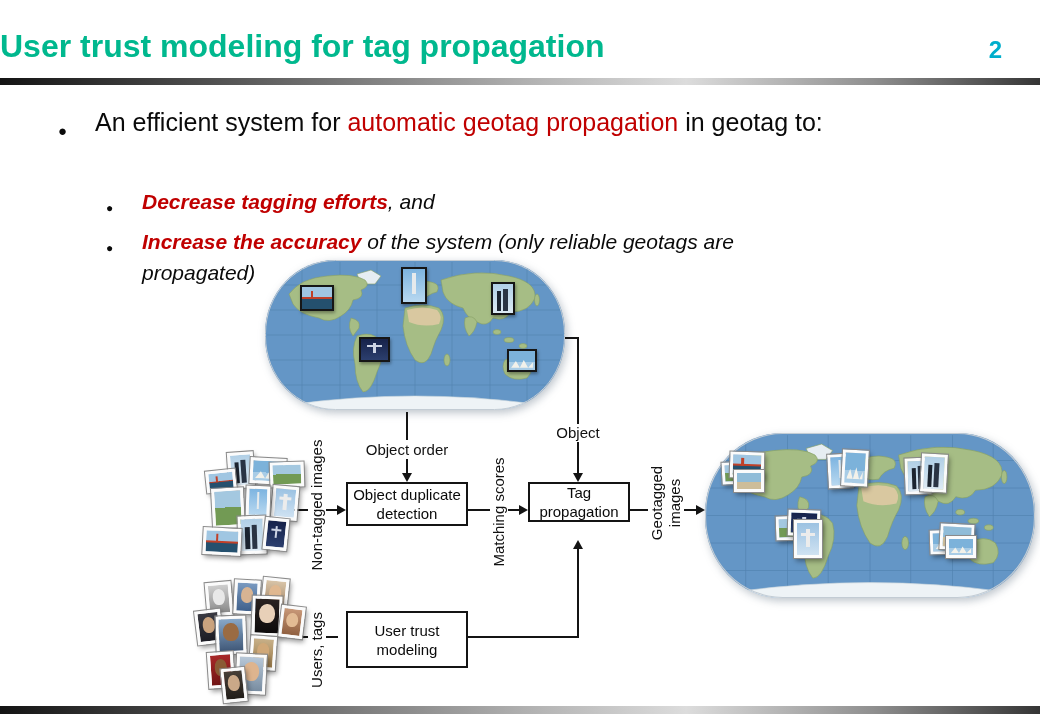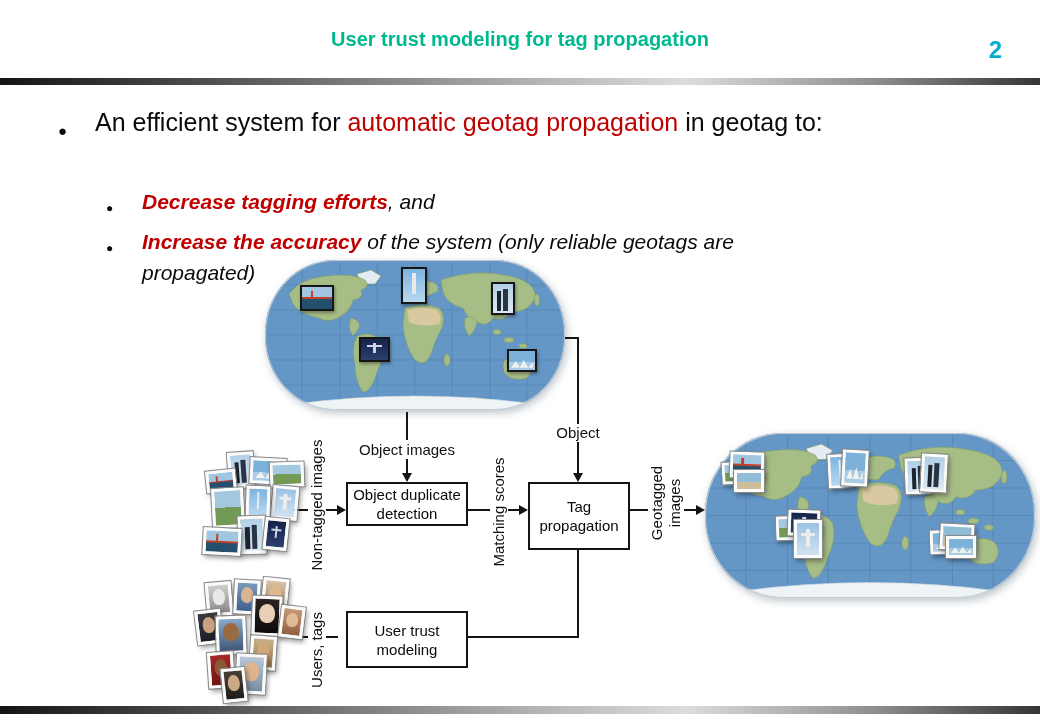--- a/index.html
+++ b/index.html
@@ -1,21 +1,21 @@
 <!DOCTYPE html>
 <html style="--c-title: #00b88e; --c-page_number: #00aecc; --c-highlight: #c00000;"><head>
 <meta charset="utf-8">
 <style>
   html,body{margin:0;padding:0;background:#fff;}
   .slide{position:relative;width:1040px;height:720px;background:#ffffff;overflow:hidden;
          font-family:"Liberation Sans",sans-serif;color:#0a0a0a;}
 
   
-  .title{position:absolute;left:0;right:0;top:28px;text-align:center;
-         font-size:20px;font-weight:bold;color:var(--c-title,#00b88e);}
+  .title{position:absolute;left:0;right:0;top:28px;text-align:left;
+         font-size:32px;font-weight:bold;color:var(--c-title,#00b88e);}
   .pagenum{position:absolute;right:38px;top:36px;font-size:24px;font-weight:bold;
            color:var(--c-page_number,#00aecc);}
   .bar{position:absolute;left:0;width:1040px;
        background:linear-gradient(90deg,#141414 0%,#4f4f4f 20%,#b5b5b5 52%,#dcdcdc 66%,#8f8f8f 84%,#353535 100%);}
   .bar.top{top:78px;height:7px;}
   .bar.bottom{top:706px;height:8px;}
 
   
   .b-row{position:absolute;display:flex;align-items:flex-start;}
   .mk{flex:0 0 auto;}
@@ -172,29 +172,29 @@
   <div class="ah ah-r" style="left:337px;top:505px"></div>
   <div class="ln" style="left:468px;top:509px;width:52px;height:2px"></div>
   <div class="ah ah-r" style="left:519px;top:505px"></div>
   <div class="ln" style="left:630px;top:509px;width:67px;height:2px"></div>
   <div class="ah ah-r" style="left:696px;top:505px"></div>
   <div class="ln" style="left:468px;top:636px;width:110px;height:2px"></div>
   <div class="ln" style="left:577px;top:548px;width:2px;height:90px"></div>
   <div class="ah ah-u" style="left:573px;top:540px"></div>
   <div class="ln" style="left:293px;top:636px;width:45px;height:2px"></div>
 
-  <div class="lbl" style="left:352px;top:441px;width:110px">Object images</div>
+  <div class="lbl" style="left:352px;top:441px;width:110px">Object order</div>
   <div class="lbl" style="left:543px;top:424px;width:70px">Object</div>
   <div class="lbl rot" style="left:242px;top:496px;width:150px;height:18px">Non-tagged images</div>
   <div class="lbl rot" style="left:429px;top:503px;width:140px;height:18px">Matching scores</div>
   <div class="lbl rot" style="left:618px;top:485px;width:96px;height:36px">Geotagged images</div>
   <div class="lbl rot" style="left:267px;top:641px;width:100px;height:18px">Users, tags</div>
 
   <div class="fbox" style="left:346px;top:482px;width:122px;height:44px">Object duplicate detection</div>
-  <div class="fbox" style="left:528px;top:482px;width:102px;height:68px">Tag propagation</div>
+  <div class="fbox" style="left:528px;top:482px;width:102px;height:40px">Tag propagation</div>
   <div class="fbox" style="left:346px;top:611px;width:122px;height:57px">User trust modeling</div>
 
   <div class="ph cl s-sky2" style="left:228px;top:452px;width:26px;height:36px;transform:rotate(-4deg)"></div>
   <div class="ph cl s-opera" style="left:250px;top:458px;width:36px;height:26px;transform:rotate(3deg)"></div>
   <div class="ph cl s-hill" style="left:270px;top:462px;width:34px;height:25px;transform:rotate(-2deg)"></div>
   <div class="ph cl s-bridge" style="left:206px;top:470px;width:30px;height:22px;transform:rotate(-6deg)"></div>
   <div class="ph cl s-statue" style="left:272px;top:486px;width:26px;height:34px;transform:rotate(5deg)"></div>
   <div class="ph cl s-hill" style="left:212px;top:488px;width:32px;height:40px;transform:rotate(-3deg)"></div>
   <div class="ph cl s-tower" style="left:246px;top:486px;width:24px;height:32px;transform:rotate(2deg)"></div>
   <div class="ph cl s-sky2" style="left:238px;top:516px;width:28px;height:38px;transform:rotate(-2deg)"></div>

